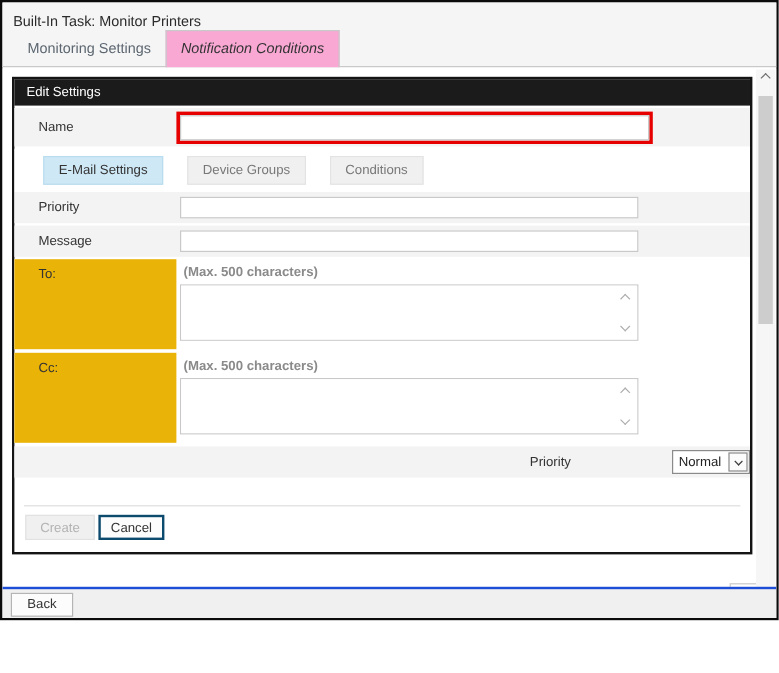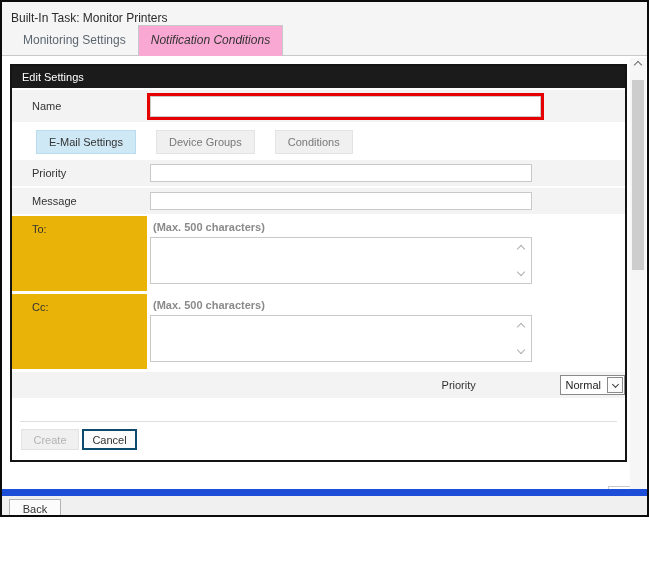--- a/index.html
+++ b/index.html
@@ -63,21 +63,21 @@
   .scroll-top-btn { position:absolute; left:606px; top:429px; width:25px; height:25px;
                     border:1px solid #c9c9c9; background:#fff; display:flex; align-items:center;
                     justify-content:center; cursor:pointer; }
   .scrollbar { position:absolute; right:1px; top:1px; width:16px; height:472px; background:#f6f6f6; }
   .sb-up { position:absolute; top:4px; left:0; width:100%; display:flex; justify-content:center; }
   .sb-up .chev, .sb-down .chev { border-color:#6e6e6e; }
   .sb-thumb { position:absolute; top:22px; left:2px; width:12px; height:190px; background:#cdcdcd; }
   .sb-down { position:absolute; bottom:4px; left:0; width:100%; display:flex; justify-content:center; }
   
   .footer { position:absolute; bottom:0; left:0; right:0; height:26px; background:#f0f0f0;
-            border-top:7px solid #1d4ed8; }
+            border-top:2px solid #1d4ed8; }
   .back-btn { position:absolute; left:7px; top:3px; width:52px; height:20px; background:#fcfcfc;
               border:1px solid #b4b4b4; font-size:11px; color:#333; cursor:pointer; }
 </style>
 </head>
 <body>
 
 <div class="app">
 
   <div class="top-header">
     <div class="page-title">Built-In Task: Monitor Printers</div>

